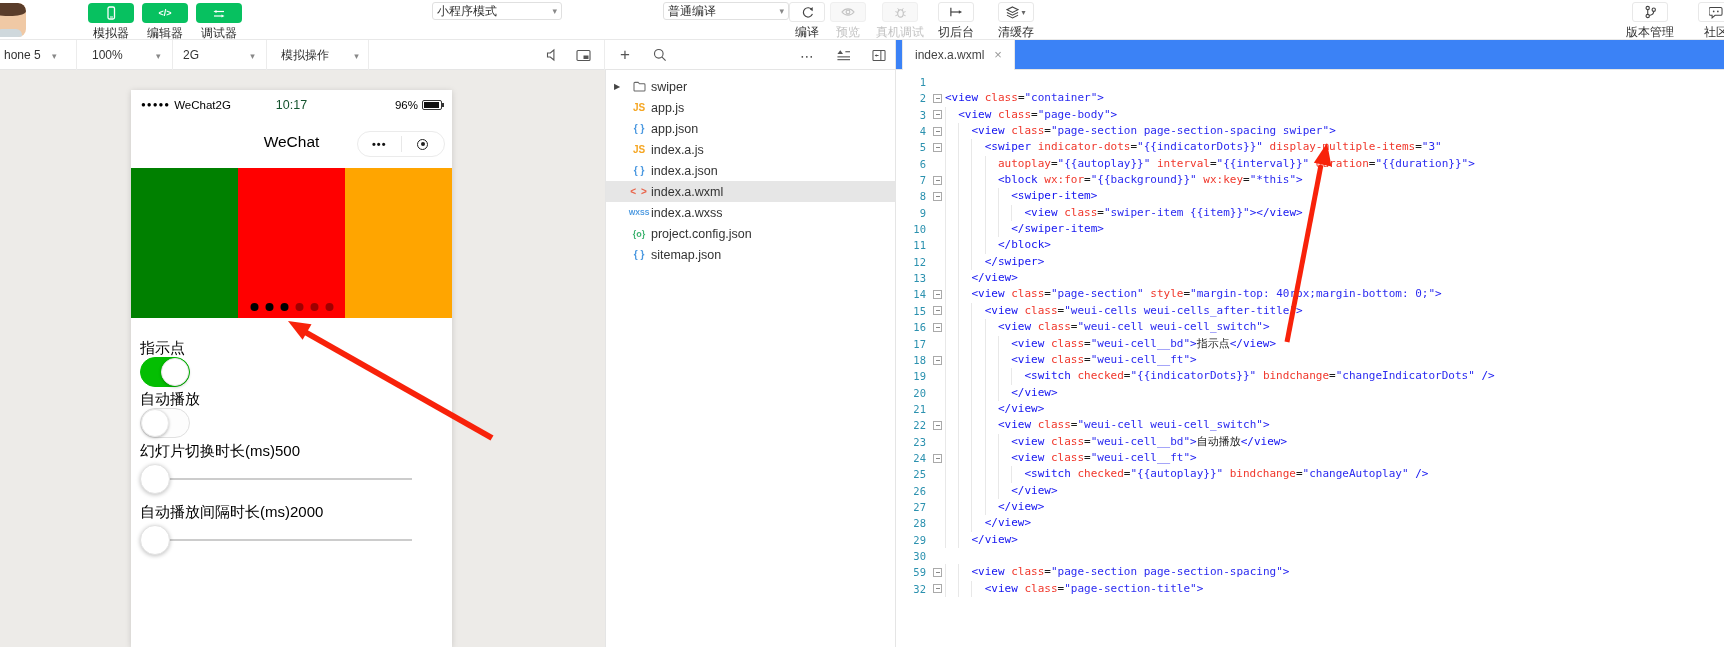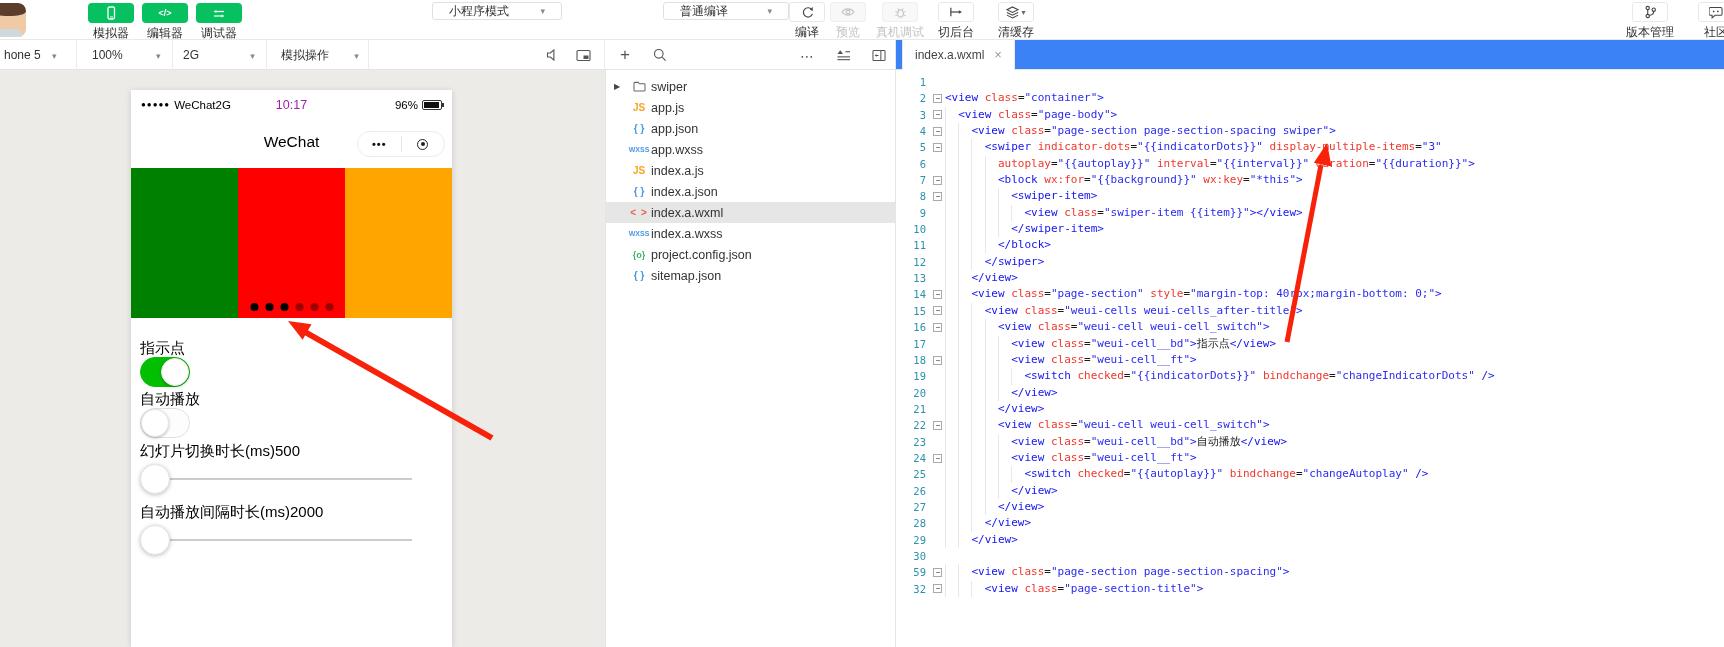--- a/index.html
+++ b/index.html
@@ -14,21 +14,21 @@
     overflow:hidden; background:#f0c9a5; }
   .avatar .hair { position:absolute; top:0; left:0; right:0; height:13px; background:#5a3d2b;
     border-radius:8px 8px 40% 40%; }
   .avatar .shirt { position:absolute; bottom:0; left:4px; right:4px; height:8px; background:#cfd8dc;
     border-radius:6px 6px 0 0; }
   .gbtn { position:absolute; top:3px; width:48px; text-align:center; cursor:pointer; }
   .gbtn-rect { width:46px; height:20px; margin:0 auto; background:#07c160; border-radius:4px;
     color:#fff; display:flex; align-items:center; justify-content:center; font-size:9px; font-weight:bold; }
   .gbtn-label { font-size:12px; color:#2b2b2b; margin-top:2px; white-space:nowrap; }
   .dd { position:absolute; top:2px; height:18px; border:1px solid #e0e0e0; border-radius:3px;
-    background:#fff; font-size:12px; color:#333; line-height:16px; padding:0 16px;
+    background:#fff; font-size:12px; color:#333; line-height:16px; padding:0 4px;
     display:flex; align-items:center; justify-content:space-between; }
   .caret { color:#888; font-size:9px; margin-left:8px; }
   .act { position:absolute; top:2px; text-align:center; cursor:pointer; }
   .act-box { width:36px; height:20px; margin:0 auto; border:1px solid #e8e8e8; border-radius:3px;
     background:#fff; display:flex; align-items:center; justify-content:center; color:#444; }
   .act-label { font-size:12px; color:#333; margin-top:2px; white-space:nowrap; }
   .act.disabled .act-box { background:#f8f8f8; border-color:#efefef; color:#c3c3c3; }
   .act.disabled .act-label { color:#c3c3c3; }
   .act-box svg { display:block; }
   .minicaret { font-size:8px; color:#666; margin-left:2px; }
@@ -52,21 +52,21 @@
   #tab .close { color:#999; margin-left:10px; font-size:13px; }
 
   
   #simpanel { position:absolute; left:0; top:70px; width:605px; height:577px; background:#edebe8; }
   #phone { position:absolute; left:131px; top:20px; width:321px; height:557px; background:#fff;
     box-shadow:0 1px 6px rgba(0,0,0,0.15); }
   #statusbar { position:absolute; left:0; top:0; width:100%; height:29px; display:flex;
     align-items:center; padding:0 10px; }
   .sig { font-size:8px; color:#000; letter-spacing:1px; }
   .carrier { font-size:11.5px; color:#000; margin-left:4px; }
-  .time { position:absolute; left:50%; transform:translateX(-50%); font-size:12.5px; color:#a21caf; }
+  .time { position:absolute; left:50%; transform:translateX(-50%); font-size:12.5px; color:#14532d; }
   .batwrap { position:absolute; right:10px; display:flex; align-items:center; }
   .batpct { font-size:11.5px; color:#000; margin-right:4px; }
   .batt { width:20px; height:10px; border:1px solid #333; border-radius:2px; position:relative; }
   .batt .fill { position:absolute; left:1px; top:1px; bottom:1px; width:15px; background:#111; }
   .batt:after { content:""; position:absolute; right:-3px; top:2px; width:2px; height:4px; background:#333; }
   #navbar { position:absolute; left:0; top:29px; width:100%; height:49px; background:#fff; }
   #navtitle { position:absolute; left:50%; top:14px; transform:translateX(-50%); font-size:15.5px;
     font-weight:500; color:#000; }
   #capsule { position:absolute; right:7px; top:12px; width:88px; height:26px; border:1px solid #ebebeb;
     border-radius:14px; background:#fff; display:flex; align-items:center; }
@@ -394,25 +394,20 @@
         <span class="ticon fi-js">JS</span>
         <span class="tname">app.js</span>
       </div>
       <div class="trow">
         <span class="tarrow"></span>
         <span class="ticon fi-json">{ }</span>
         <span class="tname">app.json</span>
       </div>
       <div class="trow">
         <span class="tarrow"></span>
-        <span class="ticon fi-wxss">WXSS</span>
-        <span class="tname">app.wxss</span>
-      </div>
-      <div class="trow">
-        <span class="tarrow"></span>
         <span class="ticon fi-js">JS</span>
         <span class="tname">index.a.js</span>
       </div>
       <div class="trow">
         <span class="tarrow"></span>
         <span class="ticon fi-json">{ }</span>
         <span class="tname">index.a.json</span>
       </div>
       <div class="trow sel">
         <span class="tarrow"></span>

